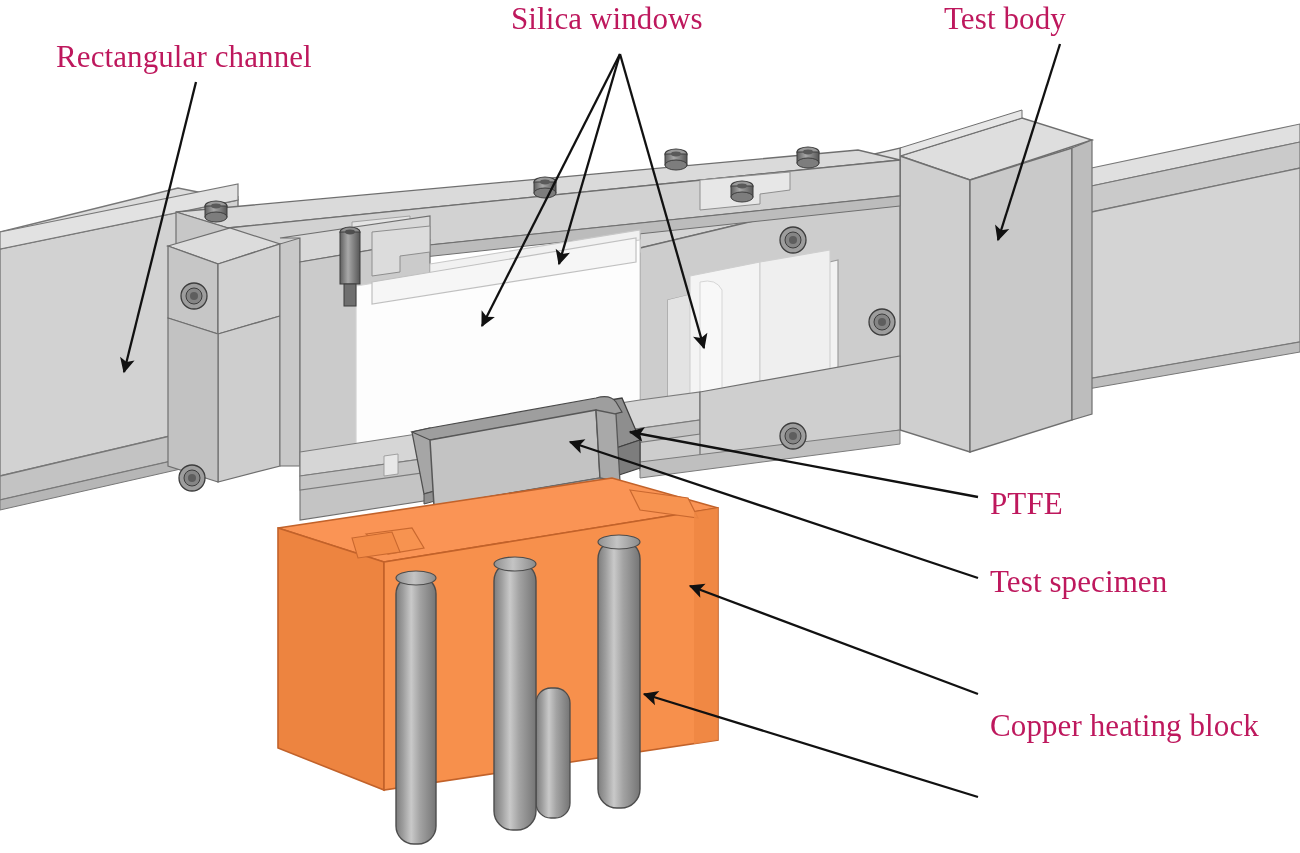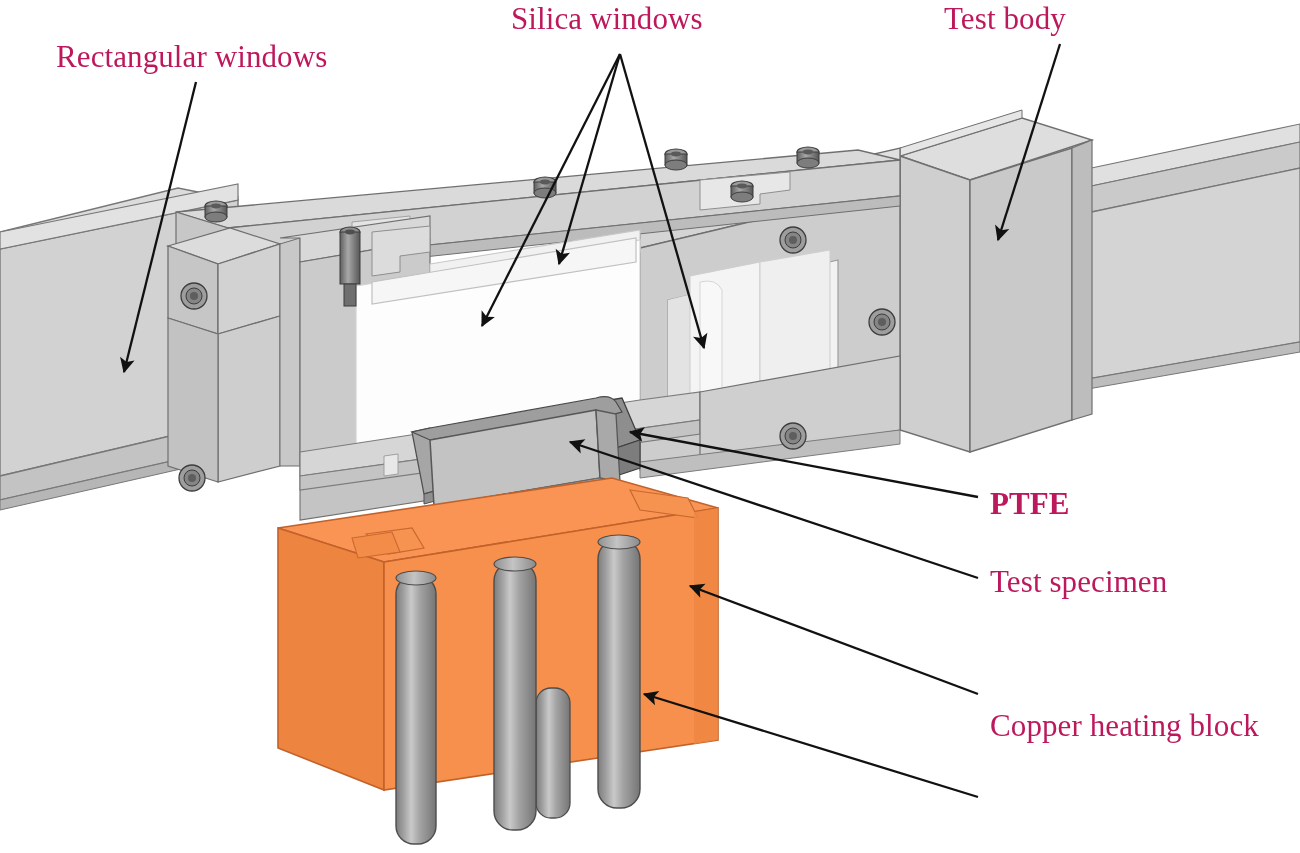--- a/index.html
+++ b/index.html
@@ -27,21 +27,21 @@
     color: #be185d;
     font-family: "Liberation Serif", "DejaVu Serif", serif;
     font-size: 31px;
     line-height: 34px;
     white-space: nowrap;
     letter-spacing: 0.1px;
   }
   #lbl-rect-channel { left: 56px;  top: 40px; }
   #lbl-silica       { left: 511px; top: 2px;  }
   #lbl-test-body    { left: 944px;top: 2px;  }
-  #lbl-ptfe         { left: 990px; top: 487px; font-weight: bold;}
+  #lbl-ptfe         { left: 990px; top: 487px;}
   #lbl-specimen     { left: 990px; top: 565px;}
   #lbl-copper       { left: 990px; top: 683px; margin-top: 26px;}
   #lbl-rod          { left: 990px; top: 789px;}
 </style>
 </head>
 <body>
 
 <div id="stage">
 
   <svg id="scene" viewBox="0 0 1300 853" xmlns="http://www.w3.org/2000/svg">
@@ -310,21 +310,21 @@
         <line x1="1060" y1="44" x2="998" y2="240" marker-end="url(#arrow)"></line>
         <line x1="978" y1="497" x2="630" y2="432" marker-end="url(#arrow)"></line>
         <line x1="978" y1="578" x2="570" y2="442" marker-end="url(#arrow)"></line>
         <line x1="978" y1="694" x2="690" y2="586" marker-end="url(#arrow)"></line>
         <line x1="978" y1="797" x2="644" y2="694" marker-end="url(#arrow)"></line>
       </g>
 
     </g>
   </svg>
 
-  <div class="label" id="lbl-rect-channel">Rectangular windows</div>
+  <div class="label" id="lbl-rect-channel">Rectangular channel</div>
 
   <div class="label" id="lbl-silica">Silica windows</div>
 
   <div class="label" id="lbl-test-body">Test body</div>
 
   <div class="label" id="lbl-ptfe">PTFE</div>
 
   <div class="label" id="lbl-specimen">Test specimen</div>
 
   <div class="label" id="lbl-copper">Copper heating block</div>

